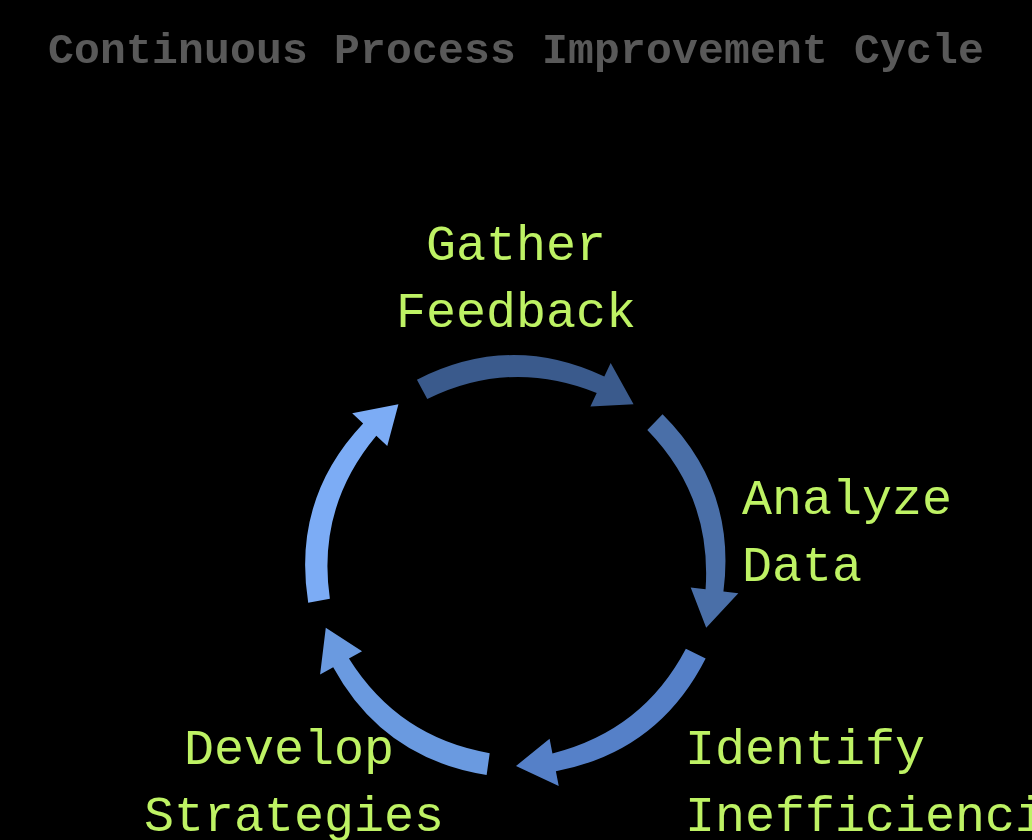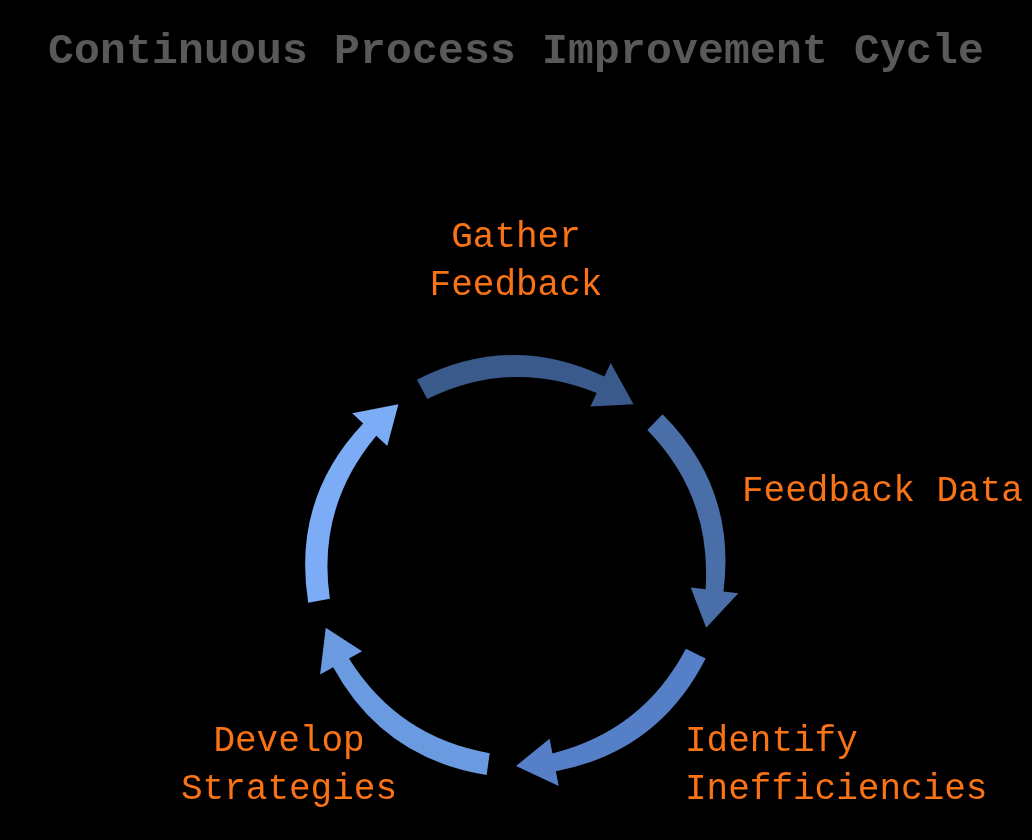--- a/index.html
+++ b/index.html
@@ -29,22 +29,22 @@
   }
   #cycle-svg {
     position: absolute;
     left: 0;
     top: 0;
     width: 1032px;
     height: 840px;
   }
   .label {
     position: absolute;
-    color: #f97316;
-    font-size: 36px;
+    color: #bef264;
+    font-size: 50px;
     line-height: 1.33;
     white-space: pre-line;
   }
   .label.center  { text-align: center; }
   .label.left    { text-align: left; }
   .label.right   { text-align: right; }
 
   #label-gather   { left: 366px; top: 214px; width: 300px; }
   #label-analyze  { left: 742px; top: 468px; width: 290px; }
   #label-identify { left: 672px; top: 718px; width: 330px; margin-left: 13px; }
@@ -64,21 +64,21 @@
         <path d="M 662.57 414.22 Q 736.79 488.29 723.44 591.47 L 738.33 593.30 L 706.21 627.80 L 690.69 587.45 L 705.58 589.28 Q 711.89 496.16 647.29 430.04 Z" fill="#4a6fa8"></path>
         <path d="M 705.65 658.50 Q 658.14 751.97 555.88 771.16 L 558.74 785.88 L 516.00 766.00 L 549.58 738.77 L 552.44 753.49 Q 642.95 730.72 685.87 648.85 Z" fill="#5580c8"></path>
         <path d="M 486.63 774.95 Q 383.06 758.65 333.20 667.33 L 320.09 674.60 L 325.79 627.80 L 362.07 651.33 L 348.95 658.60 Q 398.58 737.64 489.70 753.16 Z" fill="#6a9ae0"></path>
         <path d="M 308.21 602.64 Q 291.70 499.09 363.15 423.46 L 352.18 413.23 L 398.44 404.20 L 387.28 445.97 L 376.31 435.74 Q 316.47 507.36 329.87 598.82 Z" fill="#7cacf5"></path>
       </g>
   </svg>
 
   <div class="label center" id="label-gather">Gather
 Feedback</div>
 
-  <div class="label left" id="label-analyze">Feedback Data</div>
+  <div class="label left" id="label-analyze">Analyze Data</div>
 
   <div class="label left" id="label-identify">Identify
 Inefficiencies</div>
 
   <div class="label center" id="label-develop">Develop
 Strategies</div>
 
 
 </div>
 

